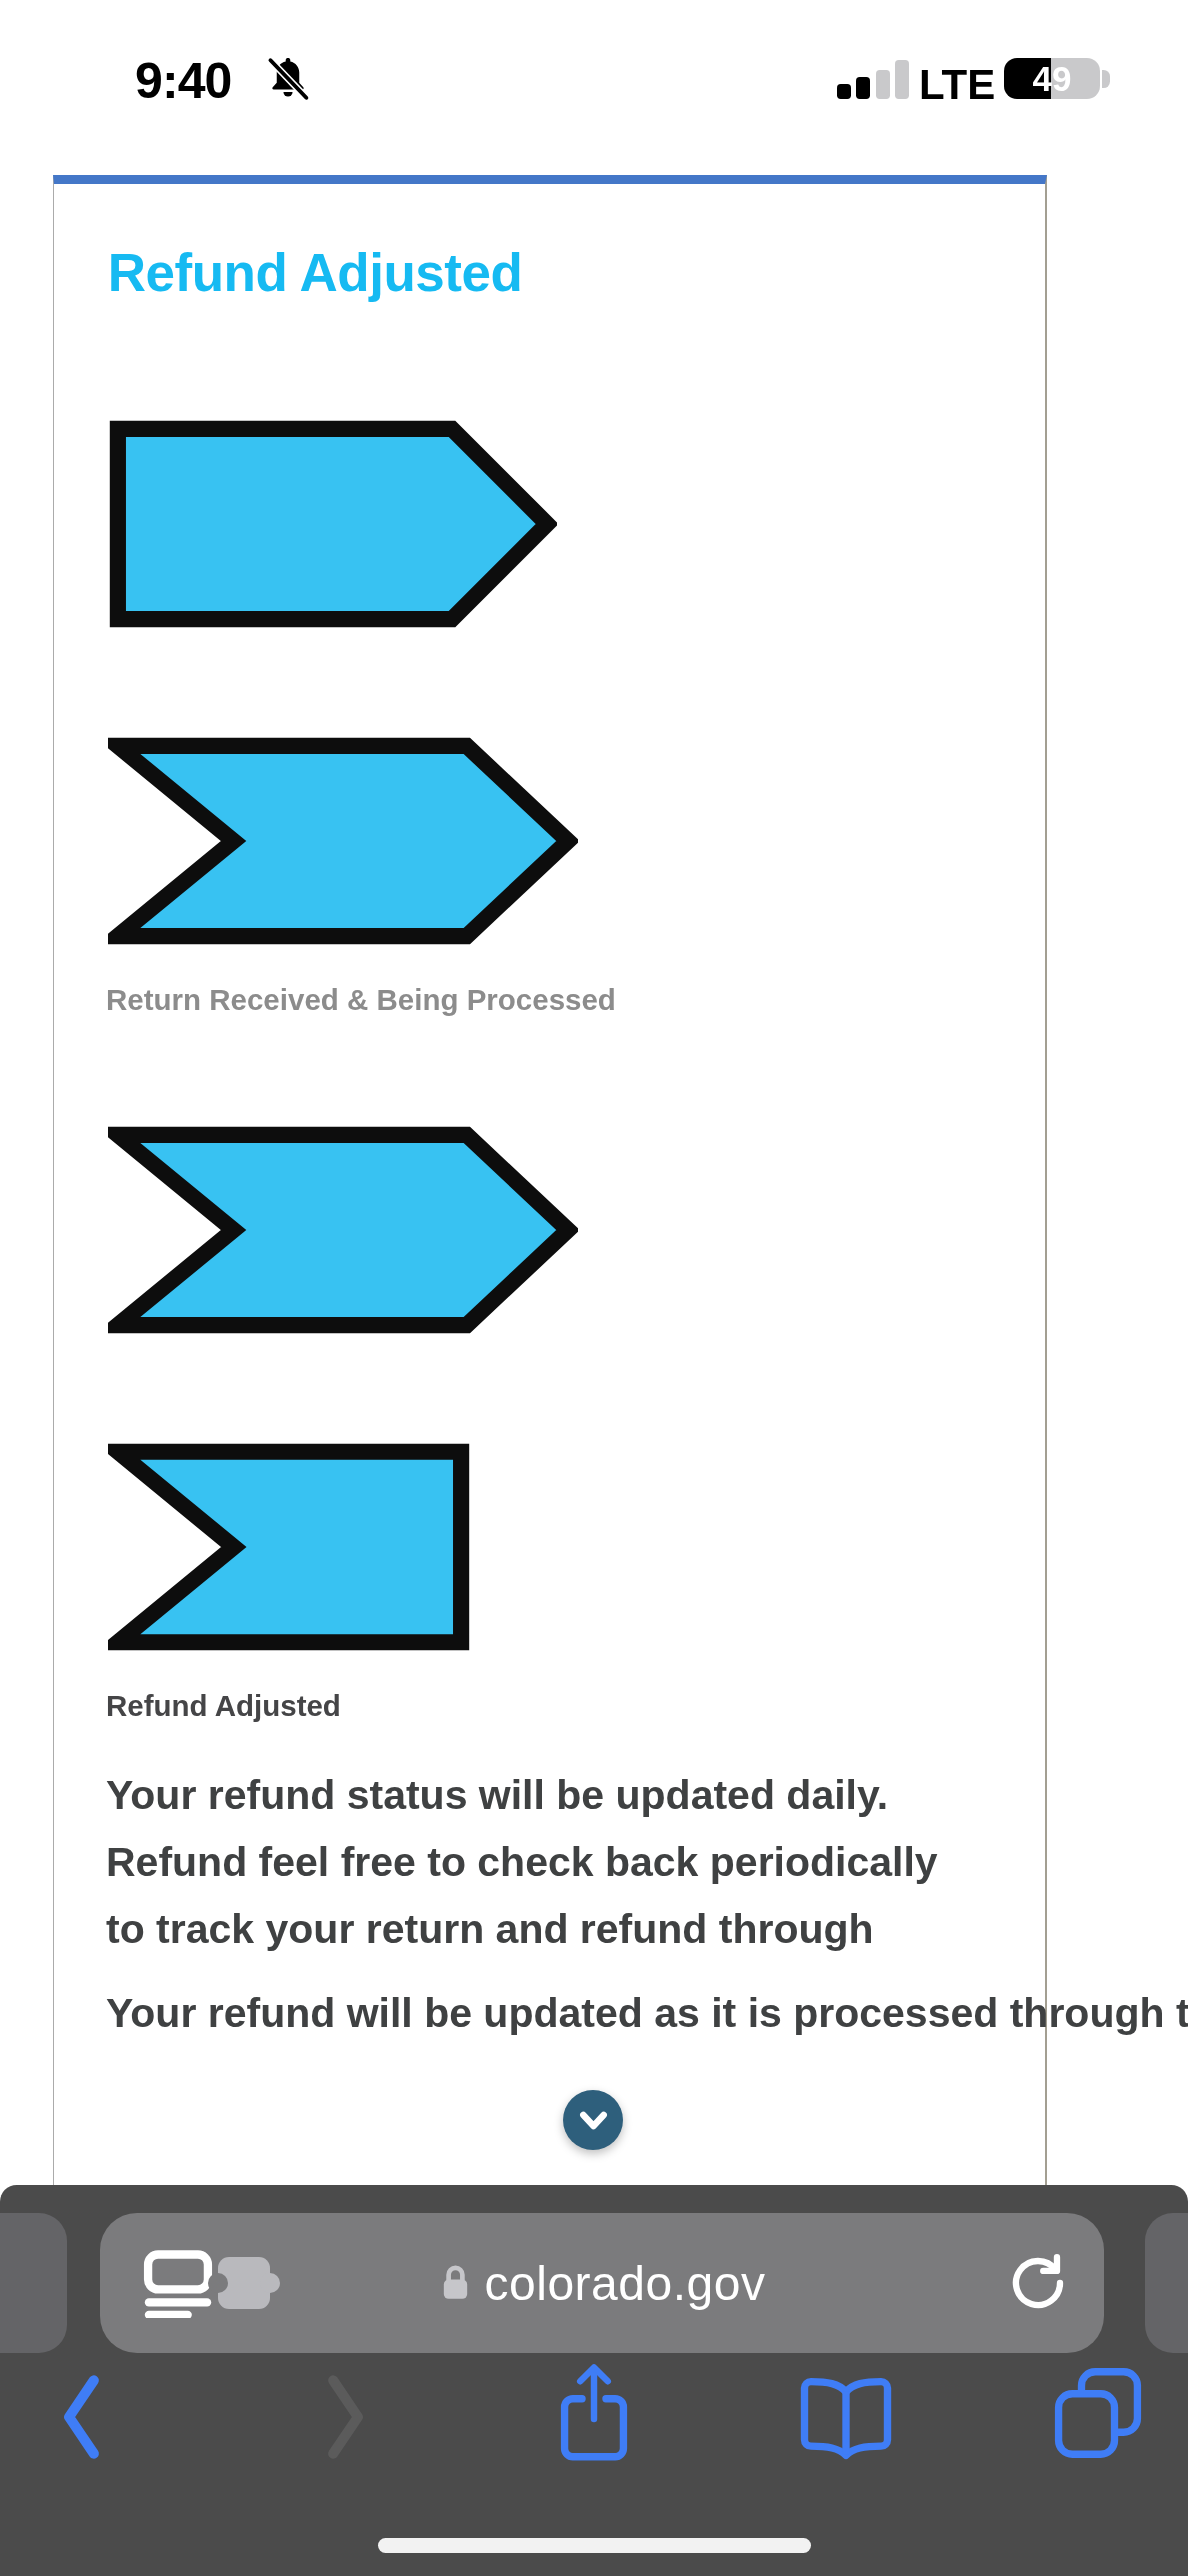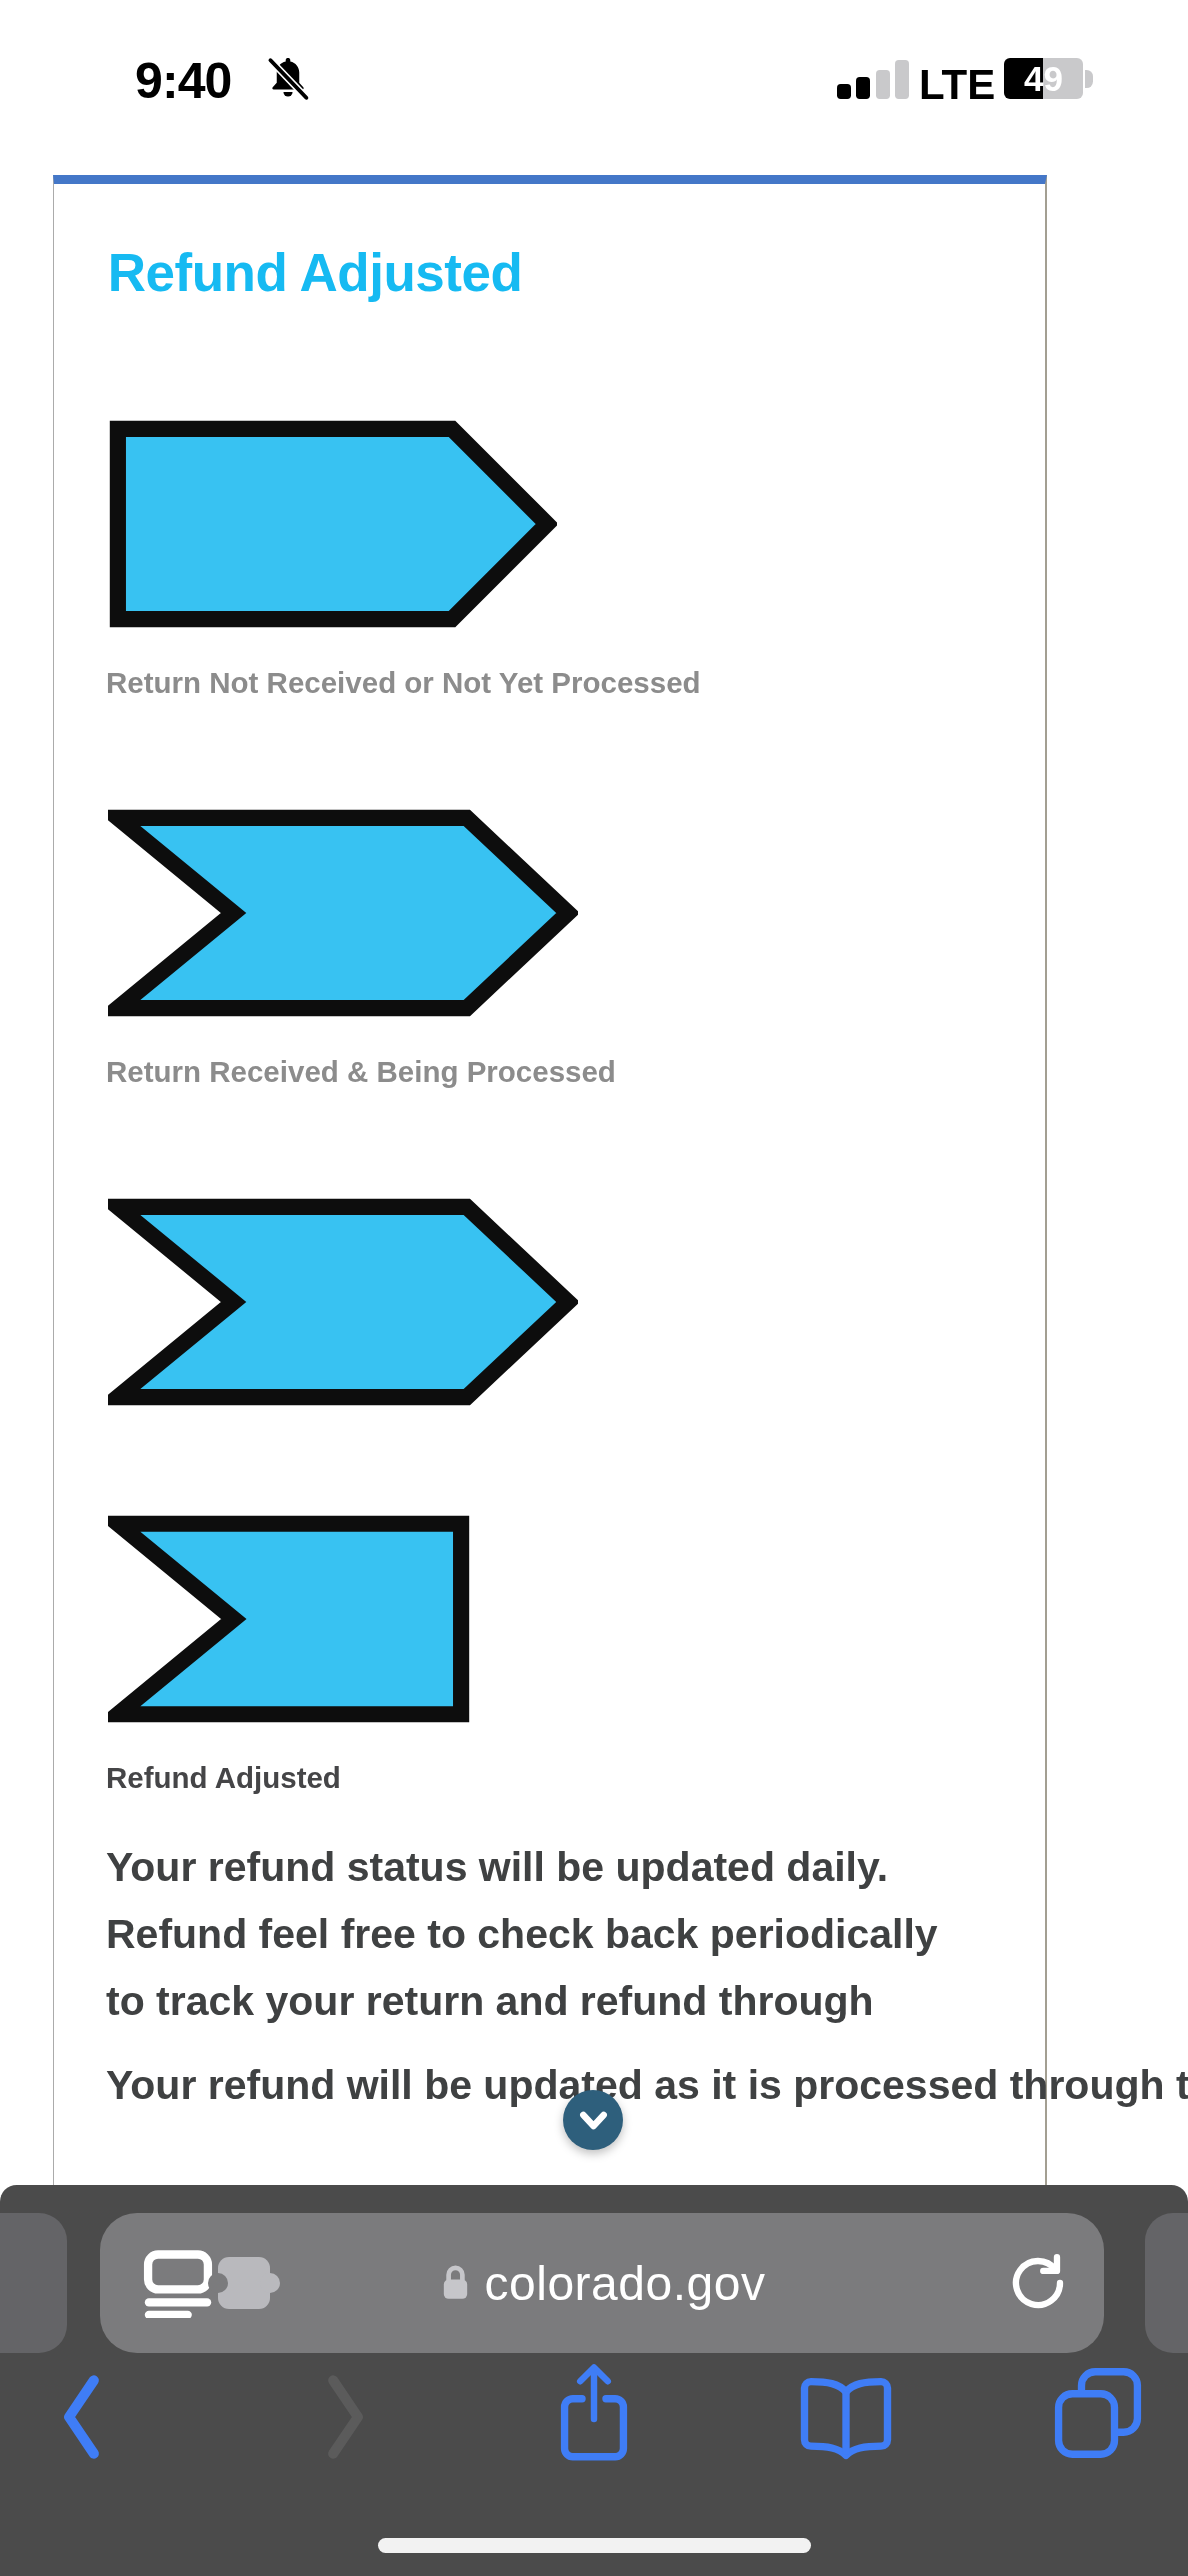--- a/index.html
+++ b/index.html
@@ -14,21 +14,21 @@
   .sb-time{position:absolute;left:135px;top:52px;font-size:50px;font-weight:700;color:#000;letter-spacing:-0.9px;}
   .sb-bell{position:absolute;left:263px;top:53px;width:50px;height:52px;}
   .sb-signal{position:absolute;left:837px;top:59px;width:72px;height:40px;display:flex;align-items:flex-end;gap:5.5px;}
   .sb-bar{width:14px;border-radius:3.7px;background:#c9c9cb;}
   .sb-bar.filled{background:#000;}
   .sb-bar:nth-child(1){height:14.7px;}
   .sb-bar:nth-child(2){height:22px;}
   .sb-bar:nth-child(3){height:29.5px;}
   .sb-bar:nth-child(4){height:39px;}
   .sb-lte{position:absolute;left:919px;top:61px;font-size:42px;font-weight:700;color:#000;letter-spacing:0px;}
-  .sb-batt{position:absolute;left:1004px;top:58px;width:79px;height:41px;border-radius:6px;
+  .sb-batt{position:absolute;left:1004px;top:58px;width:96px;height:41px;border-radius:13px;
            background:linear-gradient(90deg,#000 49%,#c9c9cb 49%);}
   .sb-batt span{display:block;width:100%;text-align:center;line-height:41px;color:#fff;font-size:35px;font-weight:700;}
   .sb-batt:after{content:"";position:absolute;right:-10px;top:12px;width:8.3px;height:17.5px;background:#c9c9cb;border-radius:0 6.4px 6.4px 0;}
   
   .card{
     position:absolute;left:53px;top:175px;width:994px;height:2055px;
     background:#fff;box-sizing:border-box;
     border-top:9.2px solid var(--card-top-border,#4477c8);
     border-left:1.8px solid #ababab;border-right:2.8px solid #a39f92;
     padding:0 29px 0 52px;
@@ -93,21 +93,20 @@
   </div>
 </div>
 
 <div class="card">
   <h1 class="page-title">Refund Adjusted</h1>
 
   <div class="step step-1">
     <svg class="arrow" width="449" height="214" viewBox="0 0 500 234">
       <polygon points="11,11 383,11 489,117 383,223 11,223"></polygon>
     </svg>
-    <div class="step-label">Return Not Received or Not Yet Processed</div>
   </div>
 
   <div class="step step-2">
     <svg class="arrow" width="470" height="214" viewBox="0 0 524 234">
       <polygon points="11,11 400,11 513,117 400,223 11,223 140,117"></polygon>
     </svg>
     <div class="step-label">Return Received &amp; Being Processed</div>
   </div>
 
   <div class="step step-3">

